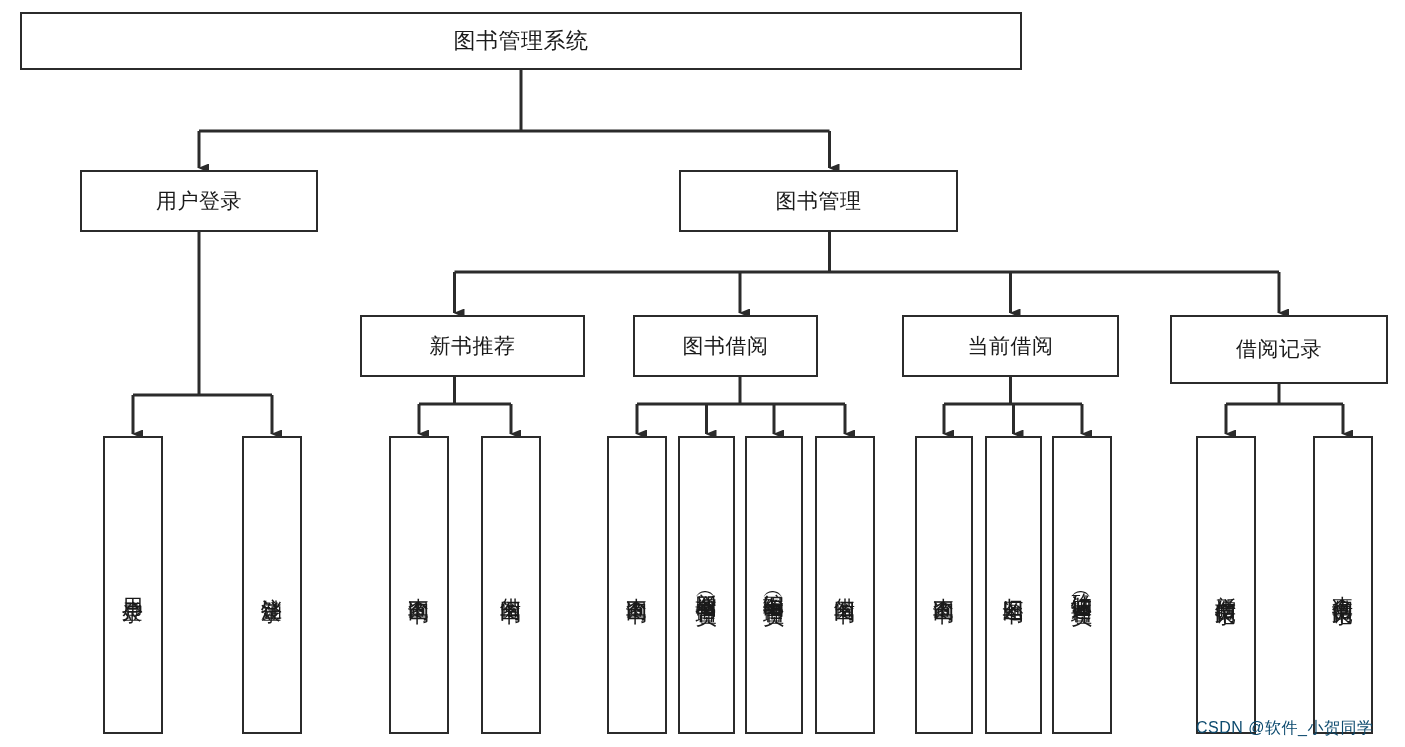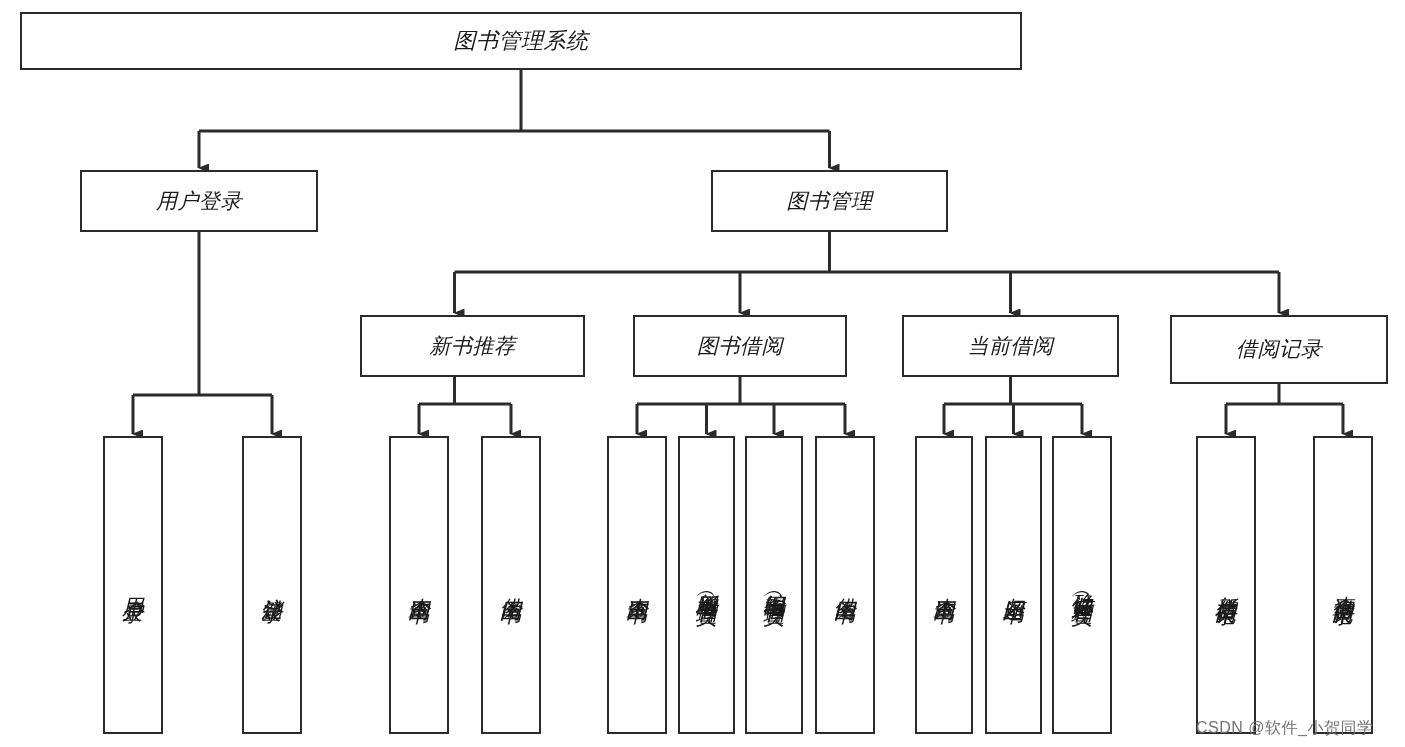--- a/index.html
+++ b/index.html
@@ -26,21 +26,20 @@
   }
   .node-box {
     position: absolute;
     box-sizing: border-box;
     border: 2px solid #2b2b2b;
     background: #ffffff;
     display: flex;
     align-items: center;
     justify-content: center;
     overflow: hidden;
-    font-style: italic;
   }
   .node-label {
     color: #1a1a1a;
     font-size: 21px;
     line-height: 1.18;
     letter-spacing: 0.5px;
     white-space: nowrap;
     text-align: center;
   }
   .node-box.vertical .node-label {
@@ -48,21 +47,21 @@
     text-orientation: upright;
     font-size: 21px;
     letter-spacing: 2px;
     line-height: 1.0;
   }
   .node-box.root .node-label {
     font-size: 22px;
   }
   .watermark {
     position: absolute;
-    color: #737373;
+    color: #0c4a6e;
     font-size: 16px;
     white-space: nowrap;
     letter-spacing: 0.5px;
     pointer-events: none;
   }
 </style>
 </head>
 <body>
 
 <div id="canvas">
@@ -110,27 +109,27 @@
       </g>
   </svg>
 
   <div id="node-layer">
       <div class="node-box root" style="left: 20px; top: 12px; width: 1002px; height: 58px;">
         <span class="node-label">图书管理系统</span>
       </div>
       <div class="node-box" style="left: 80px; top: 170px; width: 238px; height: 62px;">
         <span class="node-label">用户登录</span>
       </div>
-      <div class="node-box" style="left: 711px; top: 170px; width: 237px; height: 62px;">
+      <div class="node-box" style="left: 679px; top: 170px; width: 279px; height: 62px;">
         <span class="node-label">图书管理</span>
       </div>
       <div class="node-box" style="left: 360px; top: 315px; width: 225px; height: 62px;">
         <span class="node-label">新书推荐</span>
       </div>
-      <div class="node-box" style="left: 633px; top: 315px; width: 214px; height: 62px;">
+      <div class="node-box" style="left: 633px; top: 315px; width: 185px; height: 62px;">
         <span class="node-label">图书借阅</span>
       </div>
       <div class="node-box" style="left: 902px; top: 315px; width: 217px; height: 62px; justify-content: center;">
         <span class="node-label">当前借阅</span>
       </div>
       <div class="node-box" style="left: 1170px; top: 315px; width: 218px; height: 69px;">
         <span class="node-label">借阅记录</span>
       </div>
       <div class="node-box vertical" style="left: 103px; top: 436px; width: 60px; height: 298px;">
         <span class="node-label">用户登录</span>

